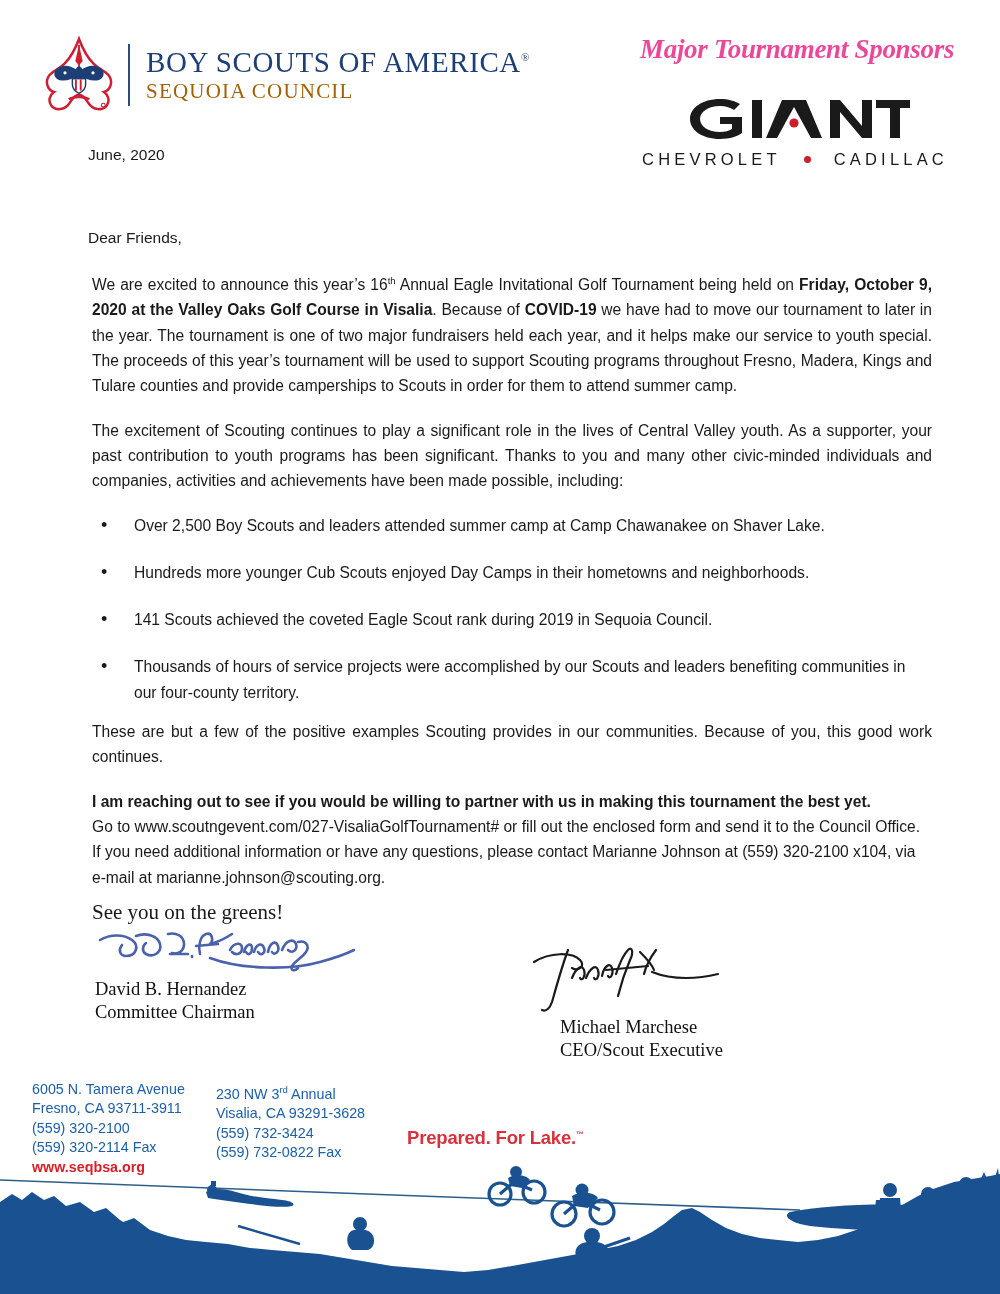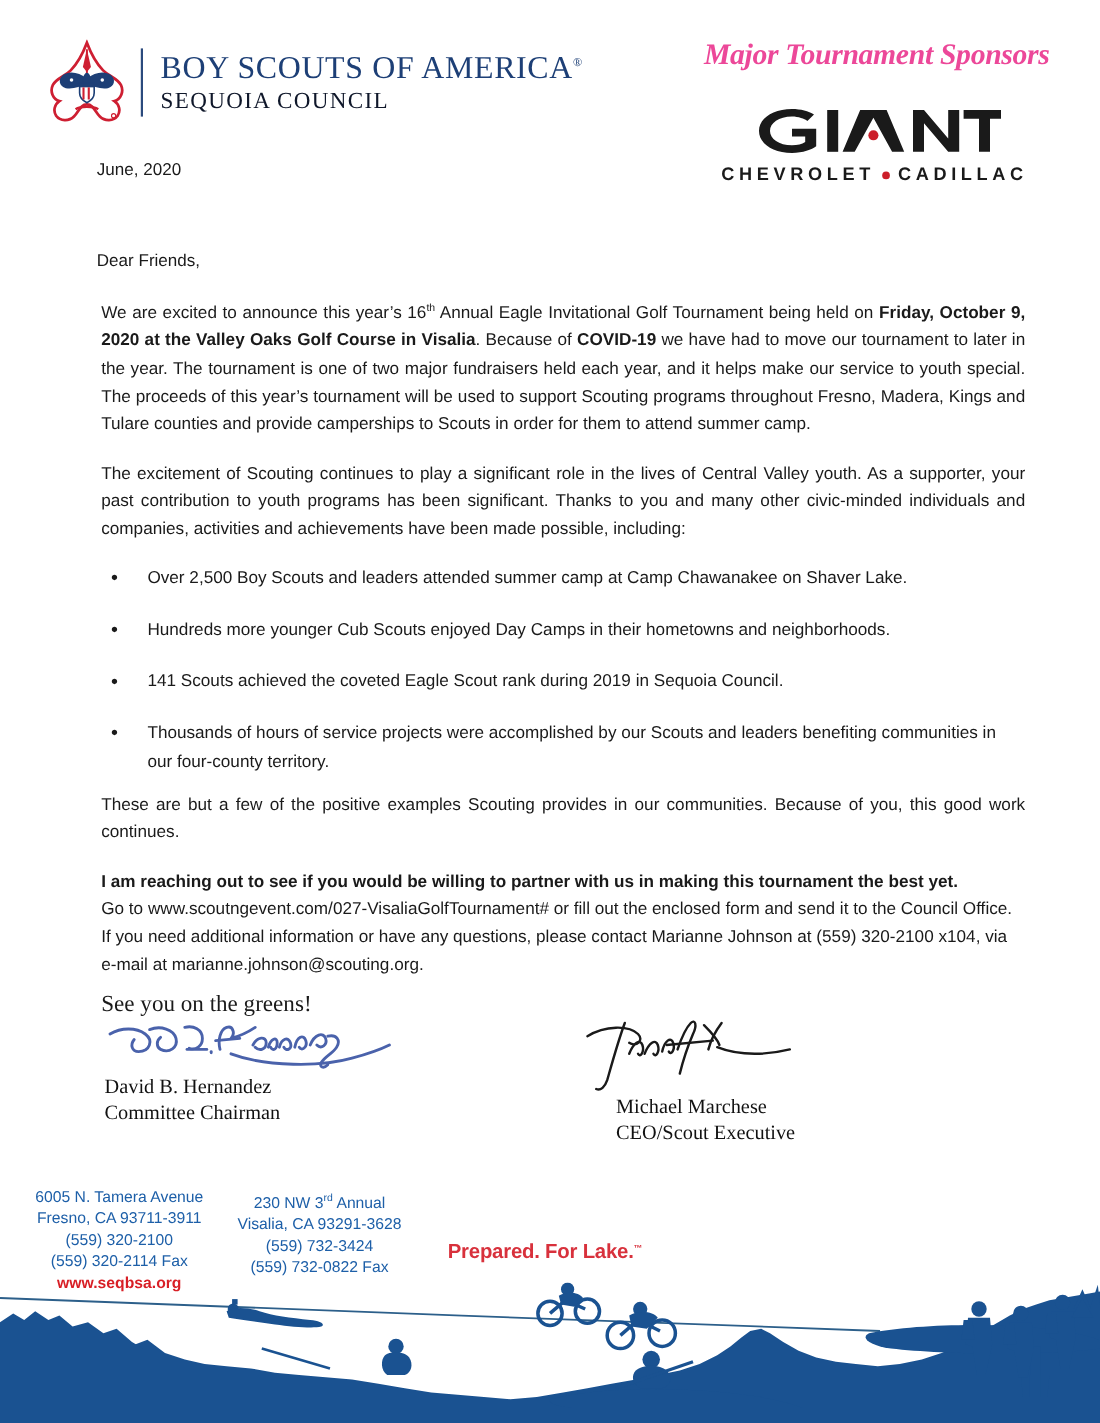--- a/index.html
+++ b/index.html
@@ -57,21 +57,21 @@
     white-space: nowrap;
   }
   .bsa-name sup {
     font-size: 11px;
     vertical-align: super;
   }
   .bsa-council {
     font-family: "Liberation Serif", serif;
     font-size: 21px;
     letter-spacing: 1.2px;
-    color: #0f172a;
+    color: #a16207;
     line-height: 1.15;
     margin-top: 2px;
     white-space: nowrap;
   }
 
   .sponsor-block {
     position: absolute;
     left: 640px;
     top: 34px;
     width: 310px;
@@ -88,26 +88,26 @@
   }
   .giant-logo {
     margin-top: 26px;
     display: flex;
     flex-direction: column;
     align-items: center;
   }
   .giant-sub {
     margin-top: 3px;
     font-size: 16.5px;
-    font-weight: bold;
+    font-weight: normal;
     letter-spacing: 4.2px;
     color: #1a1a1a;
     display: flex;
     align-items: center;
-    gap: 7px;
+    gap: 23px;
     white-space: nowrap;
   }
   .giant-dot {
     width: 7px; height: 7px;
     border-radius: 50%;
     background: #cc1f2a;
     display: inline-block;
     flex: none;
   }
 
@@ -187,41 +187,40 @@
   
   .sig-left {
     position: absolute;
     left: 92px;
     top: 924px;
     width: 400px;
   }
   .sig-right {
     position: absolute;
     left: 528px;
-    top: 924px;
+    top: 944px;
     width: 380px;
   }
   .sig-img { display: block; }
   .sig-name {
     font-family: "Liberation Serif", serif;
     font-size: 18.5px;
     line-height: 23px;
     color: #111;
   }
   .sig-left .sig-names { margin-top: 2px; margin-left: 3px; }
   .sig-right .sig-names { margin-top: 0px; margin-left: 32px; }
 
   
   .footer-info {
     position: absolute;
     left: 32px;
     top: 1080px;
     display: flex;
     align-items: flex-start;
-    text-align: center;
   }
   .addr-col {
     font-family: "Liberation Sans", sans-serif;
     font-size: 14.3px;
     line-height: 19.4px;
     color: #1d5fa8;
     white-space: nowrap;
   }
   .addr-col.col2 { margin-left: 31px; }
   .addr-col sup { font-size: 9.5px; vertical-align: super; }

